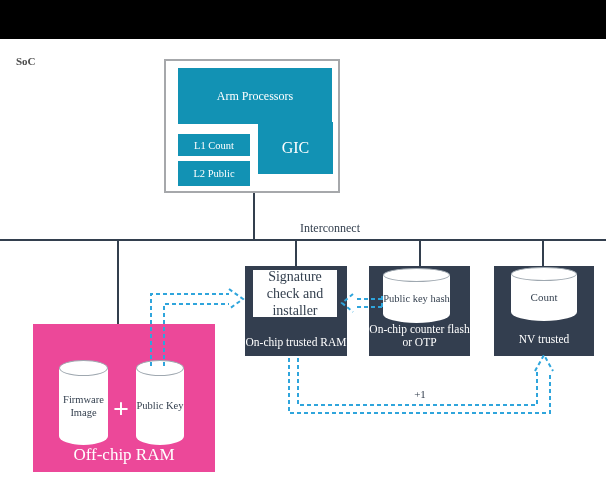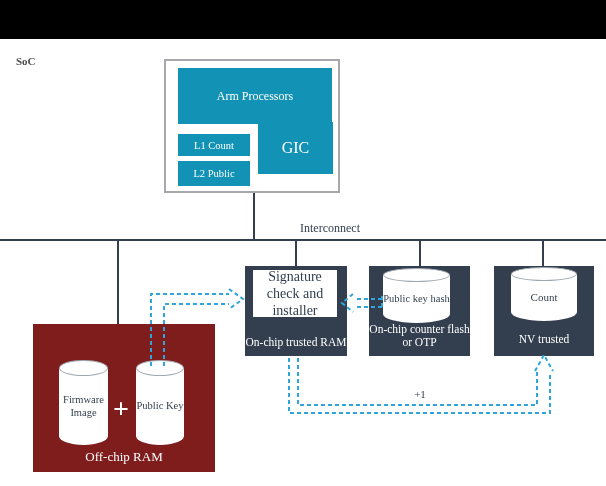--- a/index.html
+++ b/index.html
@@ -53,32 +53,32 @@
   .cylinder::before {
     content:""; position:absolute; left:0; width:100%;
     border-radius:50%; background:#fff; border:1px solid #9fa8b0; box-sizing:border-box;
   }
   .cylinder span { position:relative; z-index:1; width:100%; line-height:1.2; }
   .cyl-small { width:67px; height:48px; font-size:10.5px; }
   .cyl-small::before { top:-7px; height:14px; }
   .flash-box .cyl-small { left:14px; top:9px; }
   .nv-box .cyl-small { left:17px; top:8px; width:66px; height:47px; font-size:11px; }
 
-  .navybox { position:absolute; left:33px; top:324px; width:182px; height:148px; background:#7f1d1d; z-index:2; }
+  .navybox { position:absolute; left:33px; top:324px; width:182px; height:148px; background:#ec4899; z-index:2; }
   .cyl-tall { width:49px; height:77px; font-size:10.5px; }
   .cyl-tall::before { top:-8px; height:16px; }
   .fw-cyl { left:26px; top:44px; }
   .pk-cyl { left:103px; top:44px; width:48px; }
   .plus-sign {
     position:absolute; left:75px; top:70px; width:26px; height:30px;
     color:#fff; font-size:28px; font-weight:700; line-height:30px; text-align:center;
   }
   .navy-caption {
     position:absolute; left:0; bottom:7px; width:100%;
-    text-align:center; color:#fff; font-size:13px;
+    text-align:center; color:#fff; font-size:17px;
   }
 
   .plus-one { position:absolute; left:405px; top:388px; width:30px; text-align:center;
     font-size:11px; color:#333f4e; z-index:3; }
 </style>
 </head>
 <body>
 
 <div class="canvas">
 

